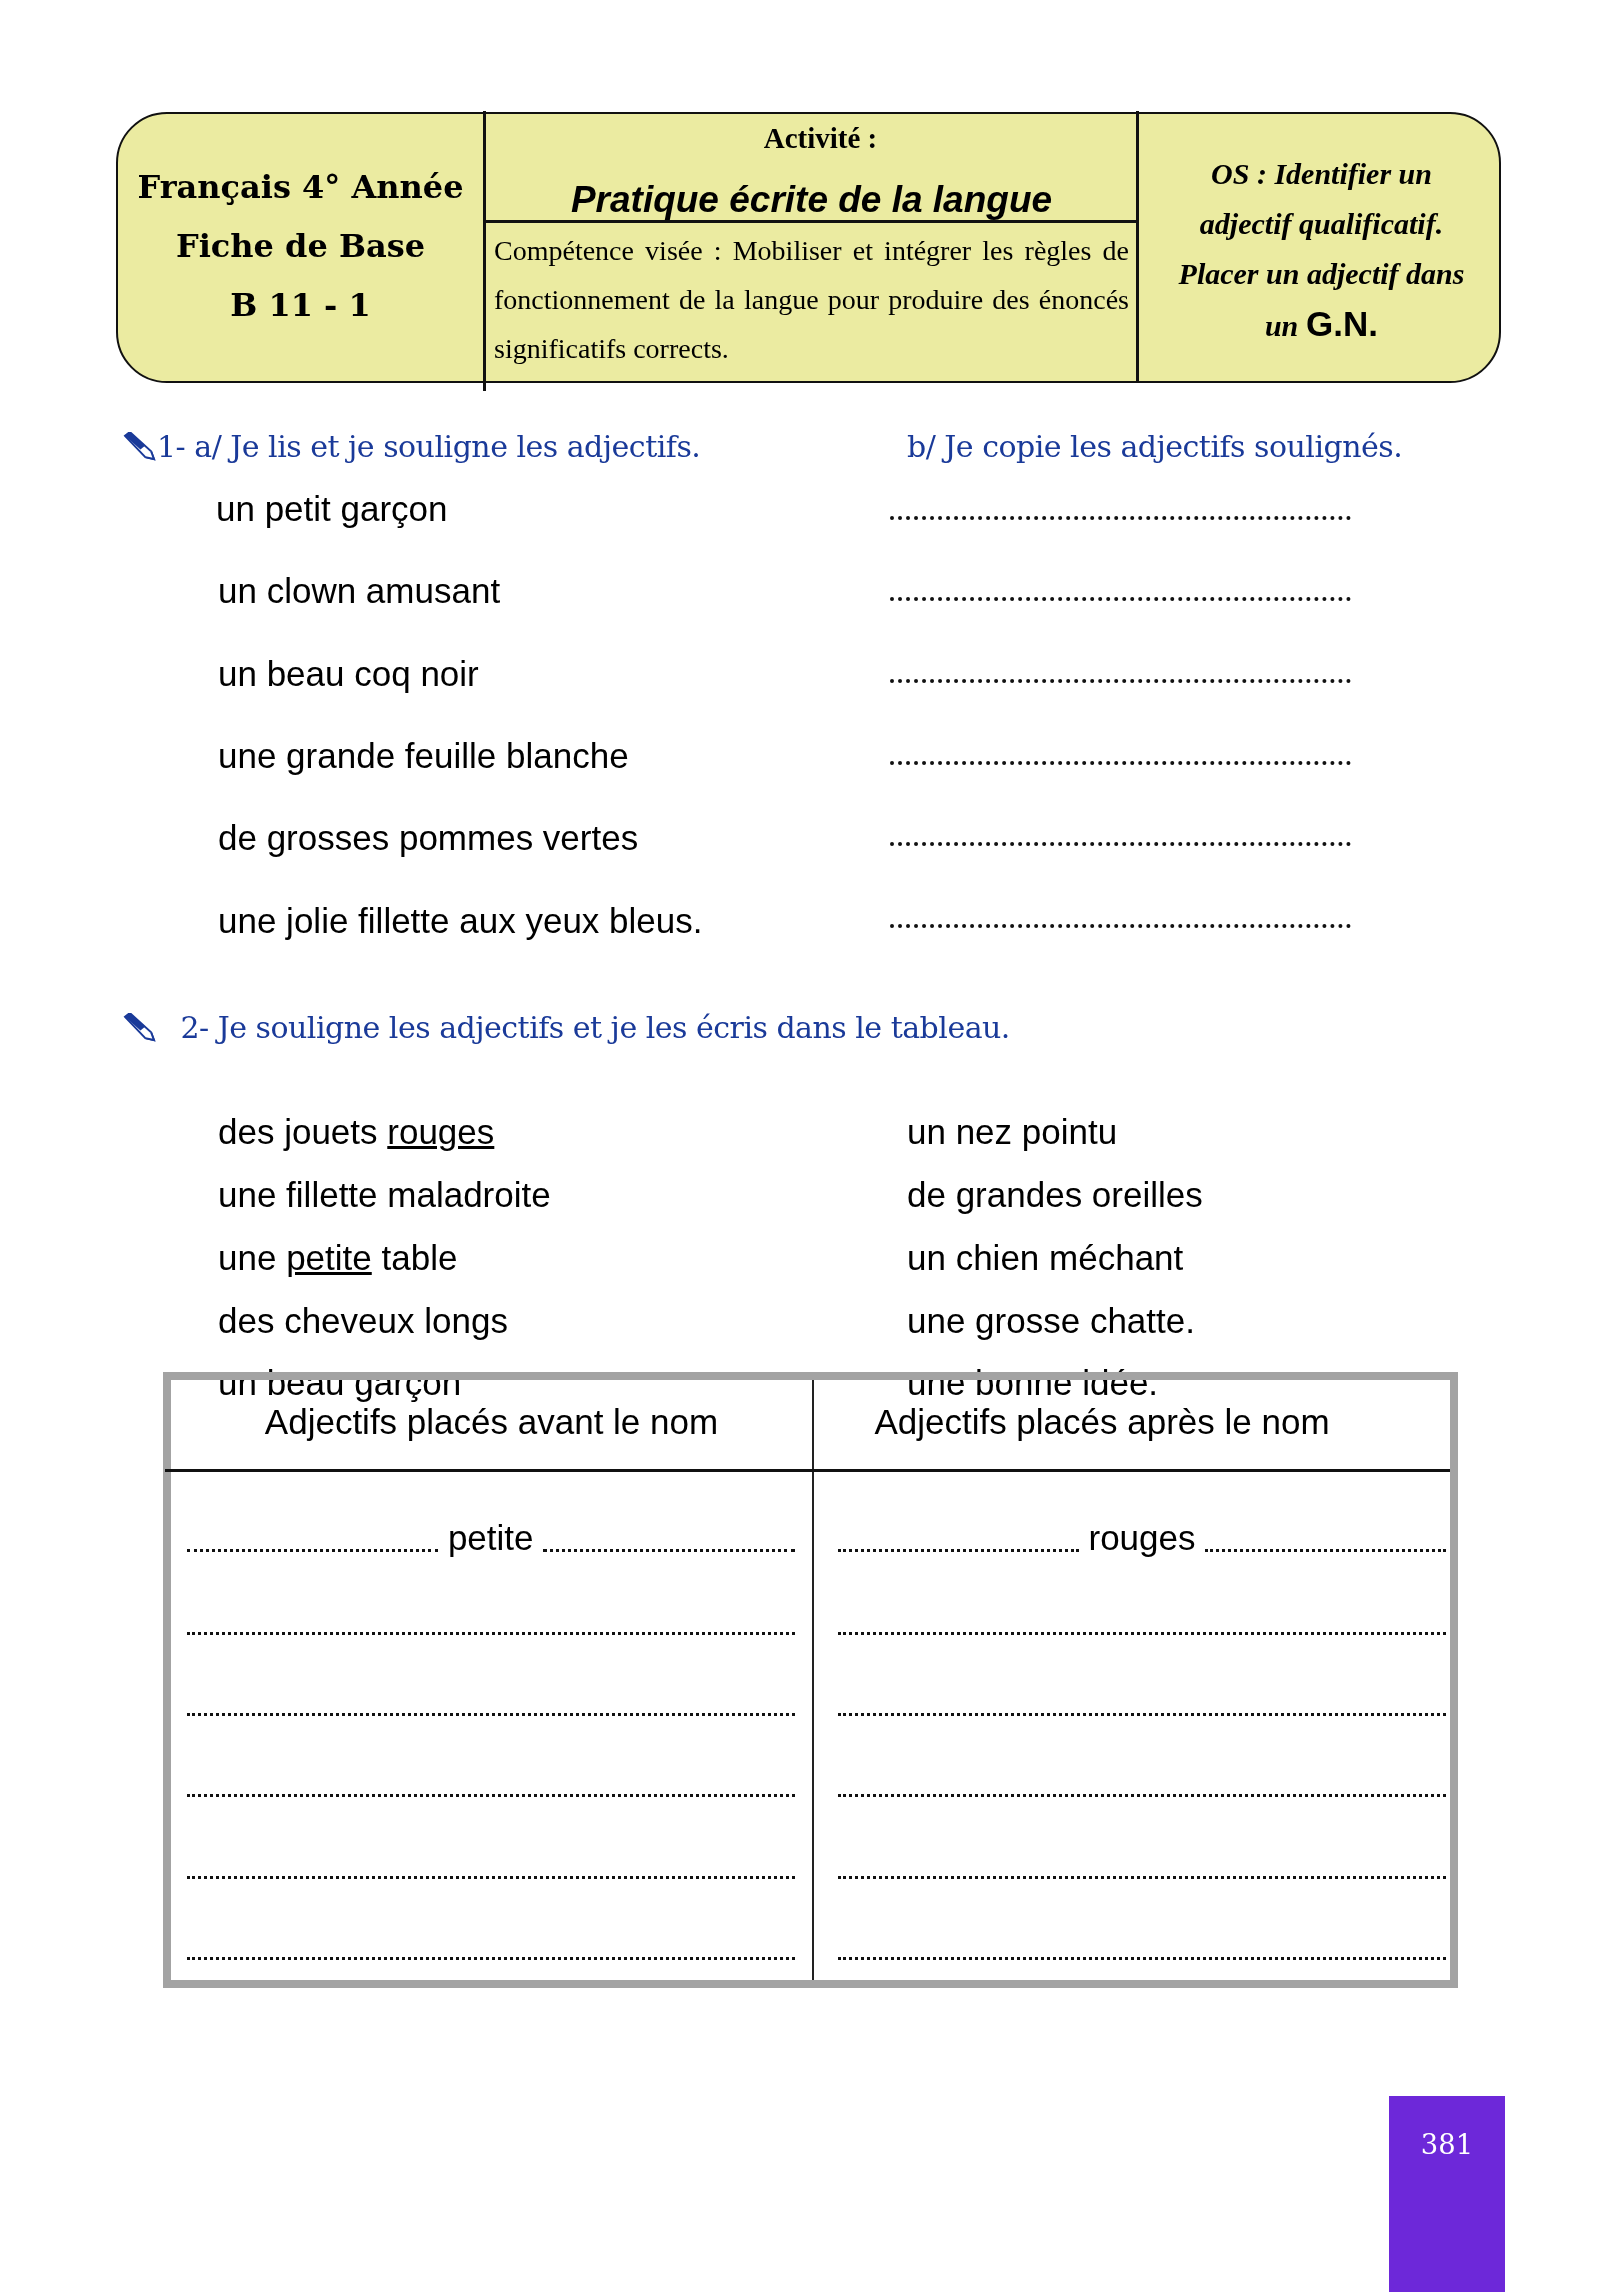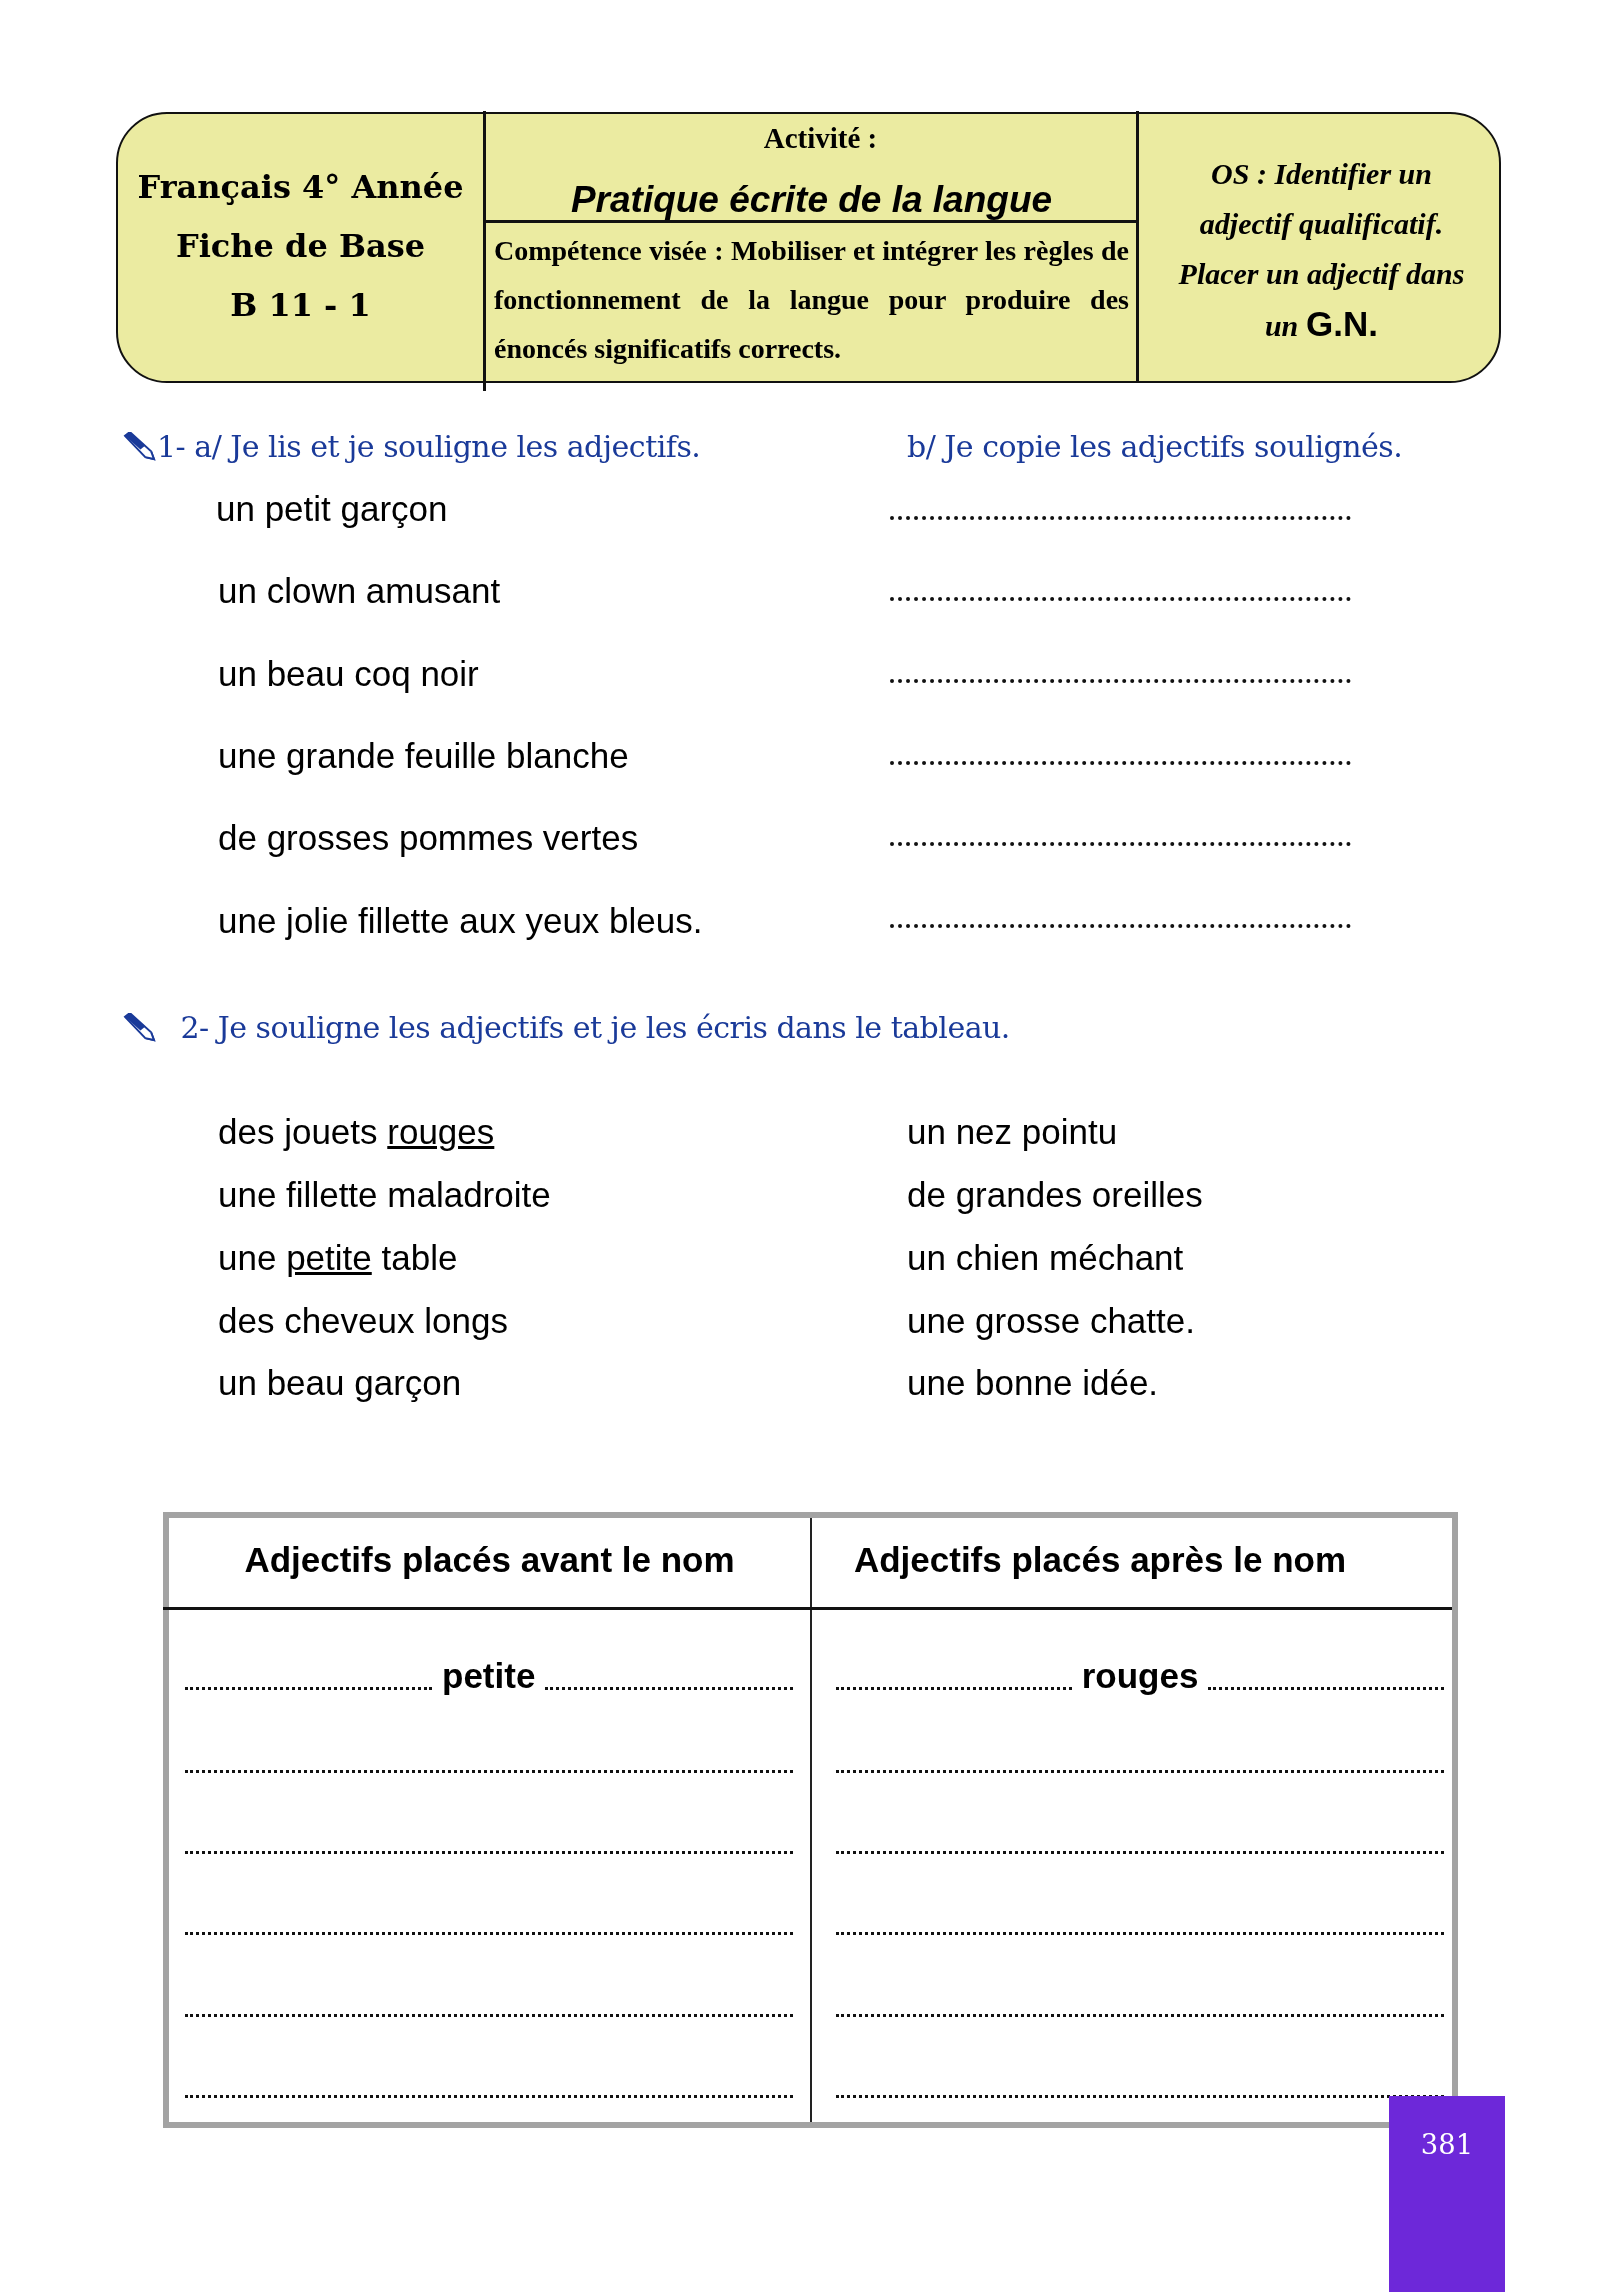--- a/index.html
+++ b/index.html
@@ -17,36 +17,36 @@
   .hdr .hline { position:absolute; left:368px; width:651px; top:106px; height:2.9px; background:#111; }
 
   .hdr-left { position:absolute; left:0; top:0; width:365px; height:265px;
               display:flex; flex-direction:column; justify-content:center; align-items:center;
               font-family:"DejaVu Serif", serif; font-weight:bold; font-size:32px; line-height:59px; }
   .act-label { position:absolute; left:368px; width:651px; top:7.8px; text-align:center;
                font-family:"Liberation Serif", serif; font-weight:bold; font-size:29px;padding-left:9px; }
   .act-title { position:absolute; left:368px; width:651px; top:51px; text-align:center;
                font-family:"Liberation Sans", sans-serif; font-weight:bold; font-style:italic; font-size:37px;margin-top:14px; }
   .comp { position:absolute; left:376px; width:635px; top:112px;
-          font-family:"Liberation Serif", serif; font-weight:bold; font-size:28px;
+          font-family:"Liberation Serif", serif; font-weight:normal; font-size:28px;
           line-height:49px; text-align:justify; text-align-last:left; }
   .os { position:absolute; left:1024px; width:359px; top:35px; text-align:center;
         font-family:"Liberation Serif", serif; font-weight:bold; font-style:italic;
         font-size:30px; line-height:50px; }
   .os .gn { font-family:"Liberation Sans", sans-serif; font-style:normal; font-size:35px; margin-left:7.8px; }
 
   
   .heading { font-family:"DejaVu Serif", serif; font-weight:normal; color:#1a3a99; font-size:30px; letter-spacing:-0.5px; }
   .pencil { display:inline-block; width:35px; height:29px; vertical-align:-3.9px; }
 
   .item { font-size:35px; line-height:41px; }
   .dots { border-bottom:4.9px dotted #111; height:0; }
 
   
-  .tbl { left:163px; top:1512px; width:1295px; height:616px; border:6px solid #a3a3a3; box-sizing:border-box;font-weight:bold; }
+  .tbl { left:163px; top:1372px; width:1295px; height:616px; border:8px solid #a3a3a3; box-sizing:border-box; }
   .tbl .col-div { position:absolute; left:641px; top:0; bottom:0; width:2px; background:#222; }
   .tbl .hdiv { position:absolute; left:-5.9px; right:0; top:89px; height:2.9px; background:#111; }
   .th { position:absolute; top:21.6px; font-size:35px; text-align:center; }
   .cell-line { position:absolute; height:41px; font-size:35px; line-height:41px; display:flex; align-items:flex-end; }
   .cell-line .d { flex:1; border-bottom:3.9px dotted #111; margin-bottom:5.9px; }
   .cell-line .w { padding:0 9.8px; }
 
   .page-num { left:1389px; top:2096px; width:116px; height:197px; background:#6d28d9; color:#fff;
               font-family:"DejaVu Serif", serif; font-size:27.4px; text-align:center; line-height:98px; }
 </style>

